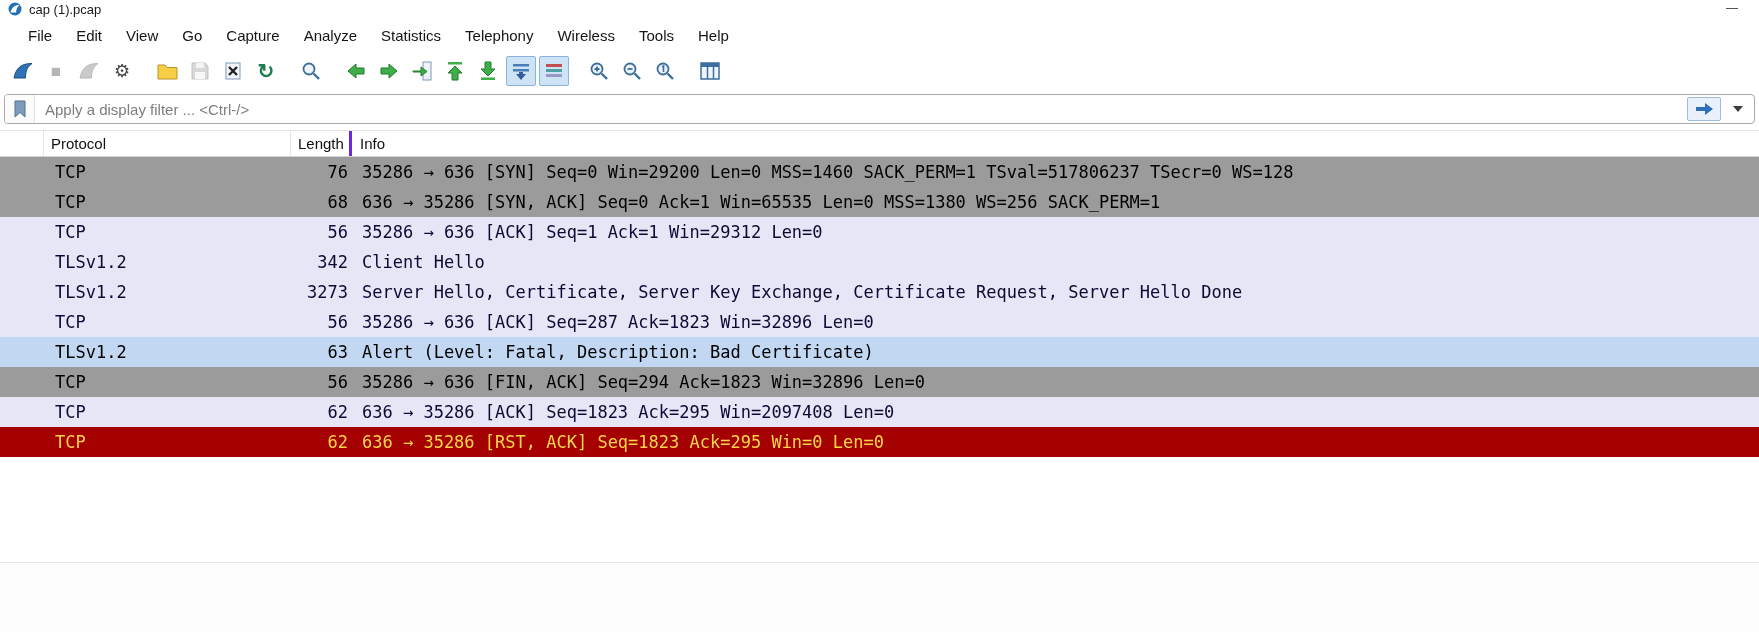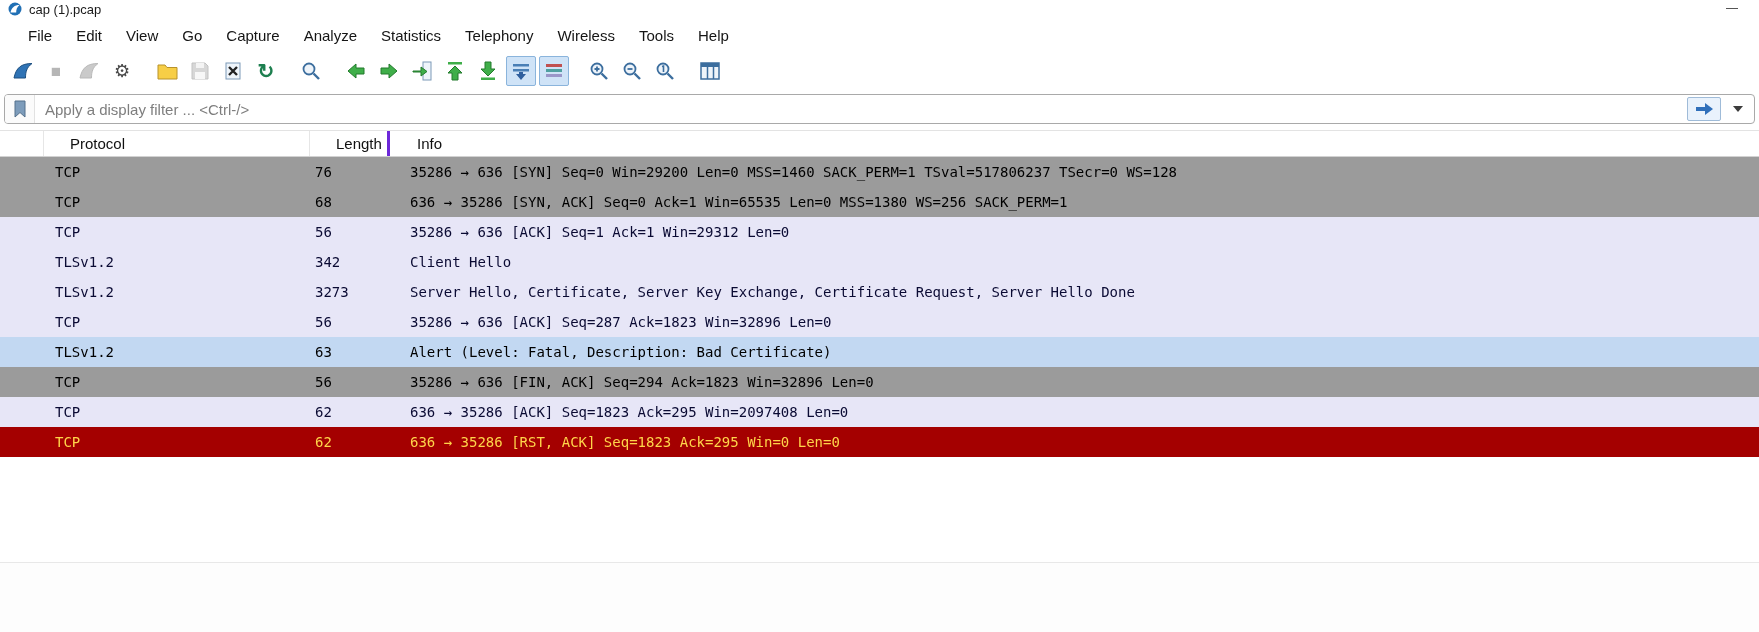--- a/index.html
+++ b/index.html
@@ -34,30 +34,30 @@
   .filterbar { height:30px; border:1px solid #a9a9a9; border-radius:4px; background:#fff; display:flex; align-items:center; }
   .fb-bookmark { width:30px; height:28px; display:flex; align-items:center; justify-content:center; border-right:1px solid #e2e2e2; background:#fbfbfb; border-radius:3px 0 0 3px; }
   .fb-input { flex:1; border:none; outline:none; font-size:15px; color:#737373; padding:0 10px; font-family:"Liberation Sans",sans-serif; background:transparent; }
   .fb-input::placeholder { color:#7e7e7e; }
   .fb-apply { width:34px; height:24px; margin-right:6px; display:flex; align-items:center; justify-content:center;
               border:1px solid #9fbbd8; border-radius:2px; background:#e9f2fc; padding:0; }
   .fb-drop { width:22px; height:24px; margin-right:5px; display:flex; align-items:center; justify-content:center; background:transparent; border:none; padding:0; }
   .chev { width:0; height:0; border-left:5px solid transparent; border-right:5px solid transparent; border-top:6px solid #3c3c3c; }
   
   .plist { border-top:1px solid #e3e3e3; }
-  .phead { height:26px; display:flex; align-items:stretch; font-size:15px; color:#101010; border-bottom:1px solid #d2d2d2; background:#ffffff;gap:19px; }
+  .phead { height:26px; display:flex; align-items:stretch; font-size:15px; color:#101010; border-bottom:1px solid #d2d2d2; background:#ffffff; }
   .phead > div { display:flex; align-items:center; }
   .h-spacer { width:44px; border-right:1px solid #e6e6e6; }
   .h-proto  { width:247px; padding-left:7px; border-right:1px solid #e6e6e6; }
   .h-len    { width:61px; padding-left:7px; border-right:3px solid #6d28d9; }
   .h-info   { flex:1; padding-left:8px; }
   .prow { height:30px; display:flex; align-items:stretch; white-space:pre;
-          font-family:"DejaVu Sans Mono","Liberation Mono",monospace; font-size:14px; line-height:30px; cursor:default;gap:24px; }
+          font-family:"DejaVu Sans Mono","Liberation Mono",monospace; font-size:17px; line-height:30px; cursor:default; }
   .c-proto { width:291px; padding-left:55px; overflow:hidden; }
-  .c-len   { width:57px; text-align:left; overflow:hidden; }
+  .c-len   { width:57px; text-align:right; overflow:hidden; }
   .c-info  { flex:1; padding-left:14px; overflow:hidden; }
   .prow[data-style="gray"]     { background:#9b9b9b; color:#000000; }
   .prow[data-style="default"]  { background:#e7e6f7; color:#0a0a33; }
   .prow[data-style="selected"] { background:#c2d8f2; color:#000000; }
   .prow[data-style="rst"]      { background:#a40000; color:#ffd54a; }
   
   .bottom-strip { position:absolute; left:0; right:0; bottom:0; height:70px; border-top:1px solid #e8e8e8; background:#fdfdfd; }
   svg { display:block; }
 </style>
 </head>

